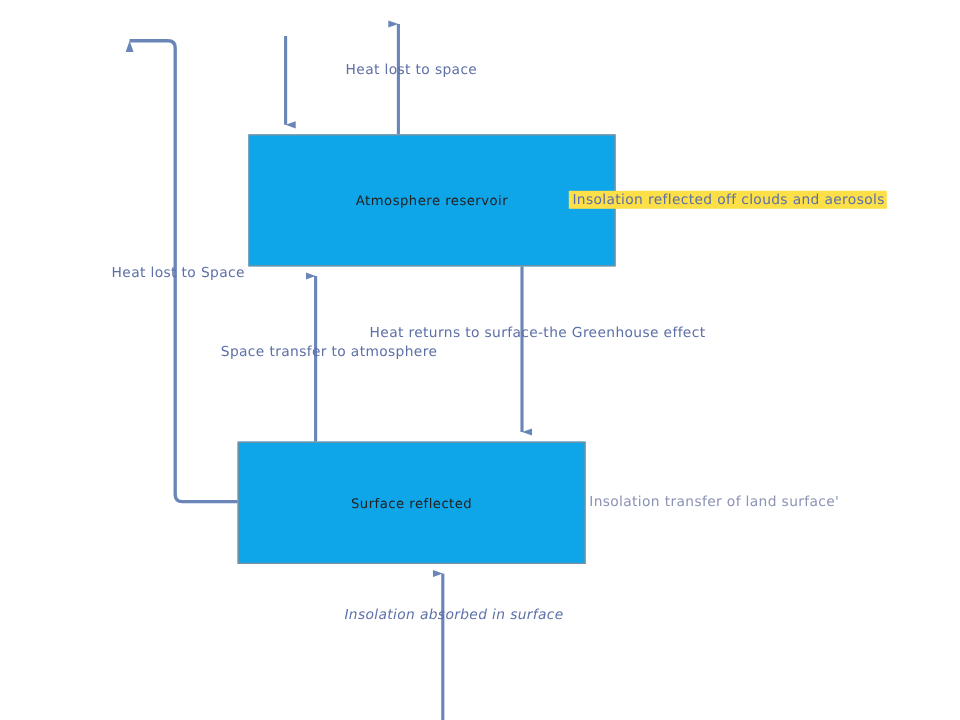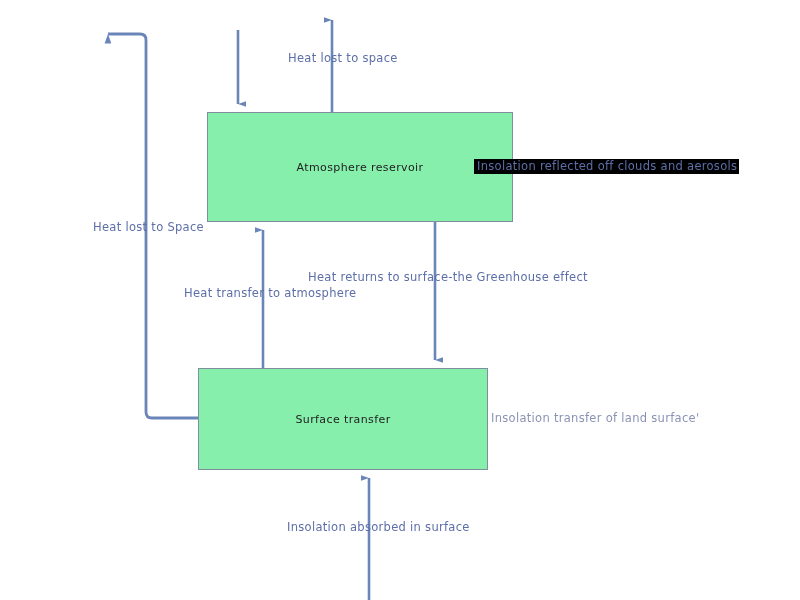--- a/index.html
+++ b/index.html
@@ -20,21 +20,21 @@
   }
   #canvas svg.layer {
     position: absolute;
     left: 0;
     top: 0;
     width: 800px;
     height: 600px;
   }
   .reservoir-box {
     position: absolute;
-    background: #86efac;
+    background: #0ea5e9;
     border: 1.5px solid #7f8f9c;
     box-sizing: border-box;
     display: flex;
     align-items: center;
     justify-content: center;
     z-index: 2;
   }
   .reservoir-label {
     font-family: "DejaVu Sans", sans-serif;
     font-size: 11px;
@@ -46,21 +46,21 @@
     position: absolute;
     font-family: "DejaVu Sans", sans-serif;
     font-size: 11.5px;
     color: #5d6fa8;
     letter-spacing: 0.3px;
     white-space: nowrap;
     z-index: 4;
     line-height: 13px;
   }
   .flow-label.boxed {
-    background: #000000;
+    background: #fde047;
     padding: 1px 2px 1px 3px;
   }
   .flow-label.plain-ghost {
     color: #8b93b5;
   }
 </style>
 </head>
 <body>
 
 <div id="canvas">
@@ -101,31 +101,31 @@
     <g>
       <path d="M198,418 L152,418 Q146,418 146,412 L146,40 Q146,34 140,34 L108,34" fill="none" stroke="#6a85b8" stroke-width="2.8" stroke-linecap="butt" marker-end="url(#ah-left)"></path>
     </g>
   </svg>
 
   <div class="reservoir-box" style="left:207px; top:112px; width:306px; height:110px;">
     <span class="reservoir-label">Atmosphere reservoir</span>
   </div>
 
   <div class="reservoir-box" style="left:198px; top:368px; width:290px; height:102px;">
-    <span class="reservoir-label">Surface transfer</span>
+    <span class="reservoir-label">Surface reflected</span>
   </div>
 
 
   <div class="flow-label" style="left:288px; top:52px;">Heat lost to space</div>
 
   <div class="flow-label" style="left:93px; top:221px;">Heat lost to Space</div>
 
-  <div class="flow-label" style="left:184px; top:287px;">Heat transfer to atmosphere</div>
+  <div class="flow-label" style="left:184px; top:287px;">Space transfer to atmosphere</div>
 
   <div class="flow-label" style="left:308px; top:271px;">Heat returns to surface-the Greenhouse effect</div>
 
-  <div class="flow-label" style="left:287px; top:521px;">Insolation absorbed in surface</div>
+  <div class="flow-label" style="left:287px; top:506px;font-style:italic;">Insolation absorbed in surface</div>
 
   <div class="flow-label boxed" style="left:474px; top:159px;">Insolation reflected off clouds and aerosols</div>
 
   <div class="flow-label plain-ghost" style="left:491px; top:412px;">Insolation transfer of land surface'</div>
 
 </div>
 
 </body></html>

